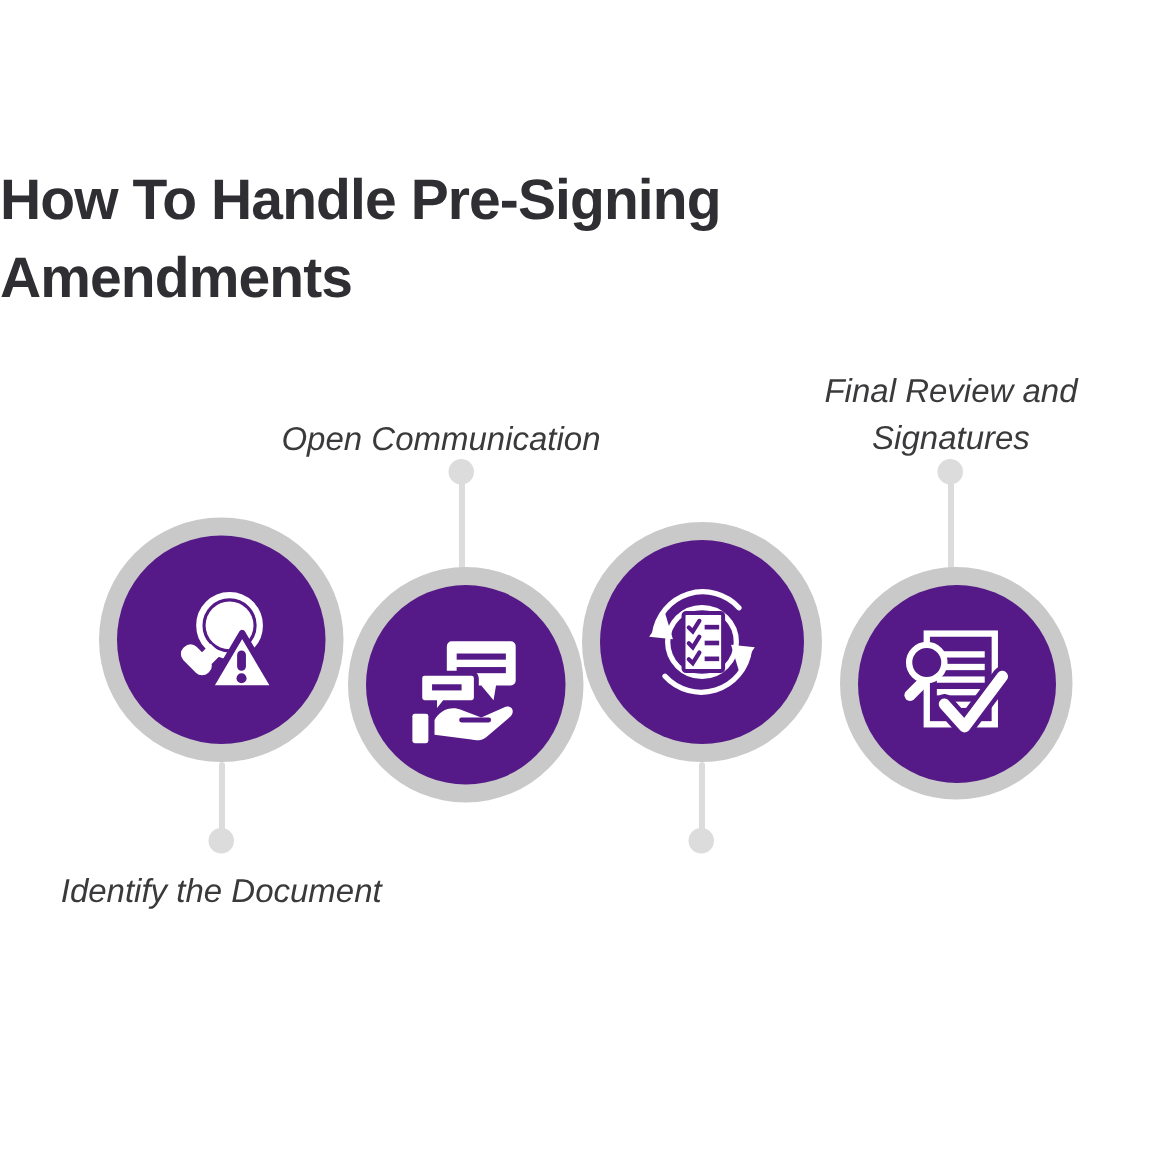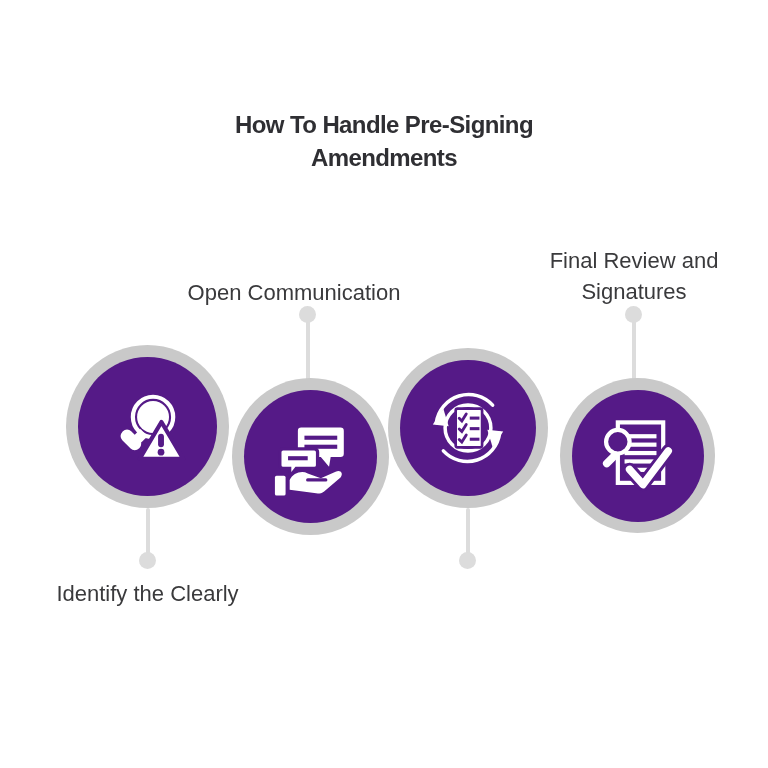--- a/index.html
+++ b/index.html
@@ -21,38 +21,39 @@
     height: 768px;
     background: #ffffff;
   }
 
   
   .title {
     position: absolute;
     left: 0;
     top: 108px;
     width: 768px;
-    text-align: center;
-    font-size: 24px;
+    text-align: left;
+    font-size: 38px;
     font-weight: bold;
     line-height: 1.38;
     letter-spacing: -0.6px;
     color: #2f2f33;
     white-space: pre-line;
   }
 
   
   .step-label {
     position: absolute;
     text-align: center;
     font-size: 22px;
     font-weight: 400;
     line-height: 1.42;
     color: #3a3a3c;
     white-space: pre-line;
+    font-style: italic;
   }
 
   
   .connector {
     position: absolute;
     width: 4px;
     background: #dcdcdc;
     border-radius: 2px;
   }
   .connector-dot {
@@ -185,21 +186,21 @@
           </g>
           <circle cx="26" cy="33" r="14" fill="#551a87" stroke="#ffffff" stroke-width="5"></circle>
           <rect x="6" y="50" width="23" height="9" rx="4.5" fill="#ffffff" transform="rotate(-45 17 54)"></rect>
           <path d="M40 66 L56 84 L86 44" fill="none" stroke="#551a87" stroke-width="16" stroke-linecap="round" stroke-linejoin="round"></path>
           <path d="M40 66 L56 84 L86 44" fill="none" stroke="#ffffff" stroke-width="9" stroke-linecap="round" stroke-linejoin="round"></path>
         </svg>
       </span>
     </div>
   </div>
 
-  <div class="step-label" style="left:0px; top:578px; width:295px;">Identify the Clearly</div>
+  <div class="step-label" style="left:0px; top:578px; width:295px;">Identify the Document</div>
 
   <div class="step-label" style="left:146px; top:277px; width:296px;">Open Communication</div>
 
 
   <div class="step-label" style="left:522px; top:245px; width:224px;">Final Review and
 Signatures</div>
 
 </div>
 
 </body></html>

